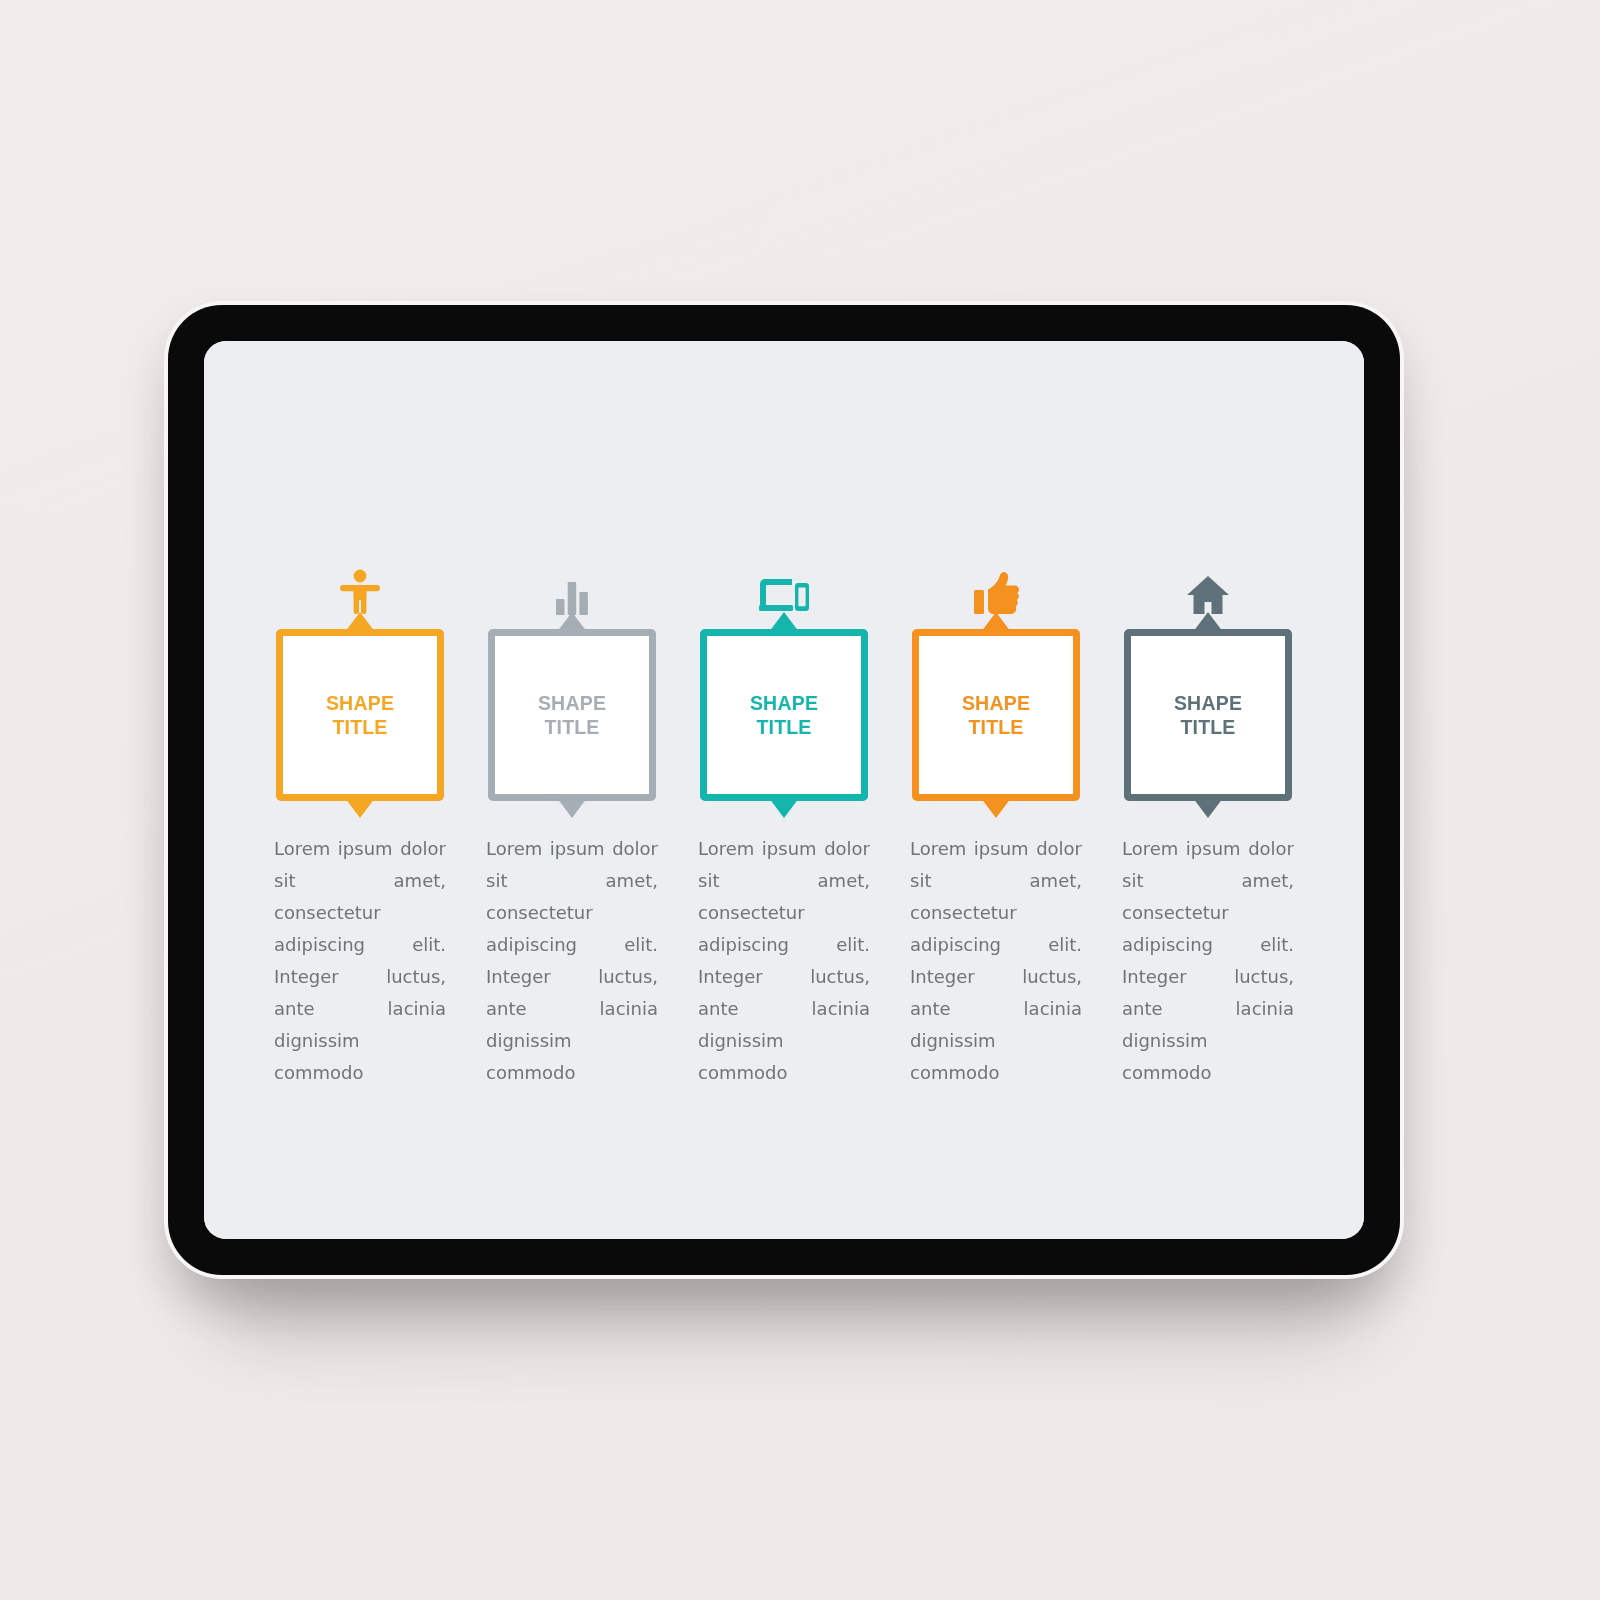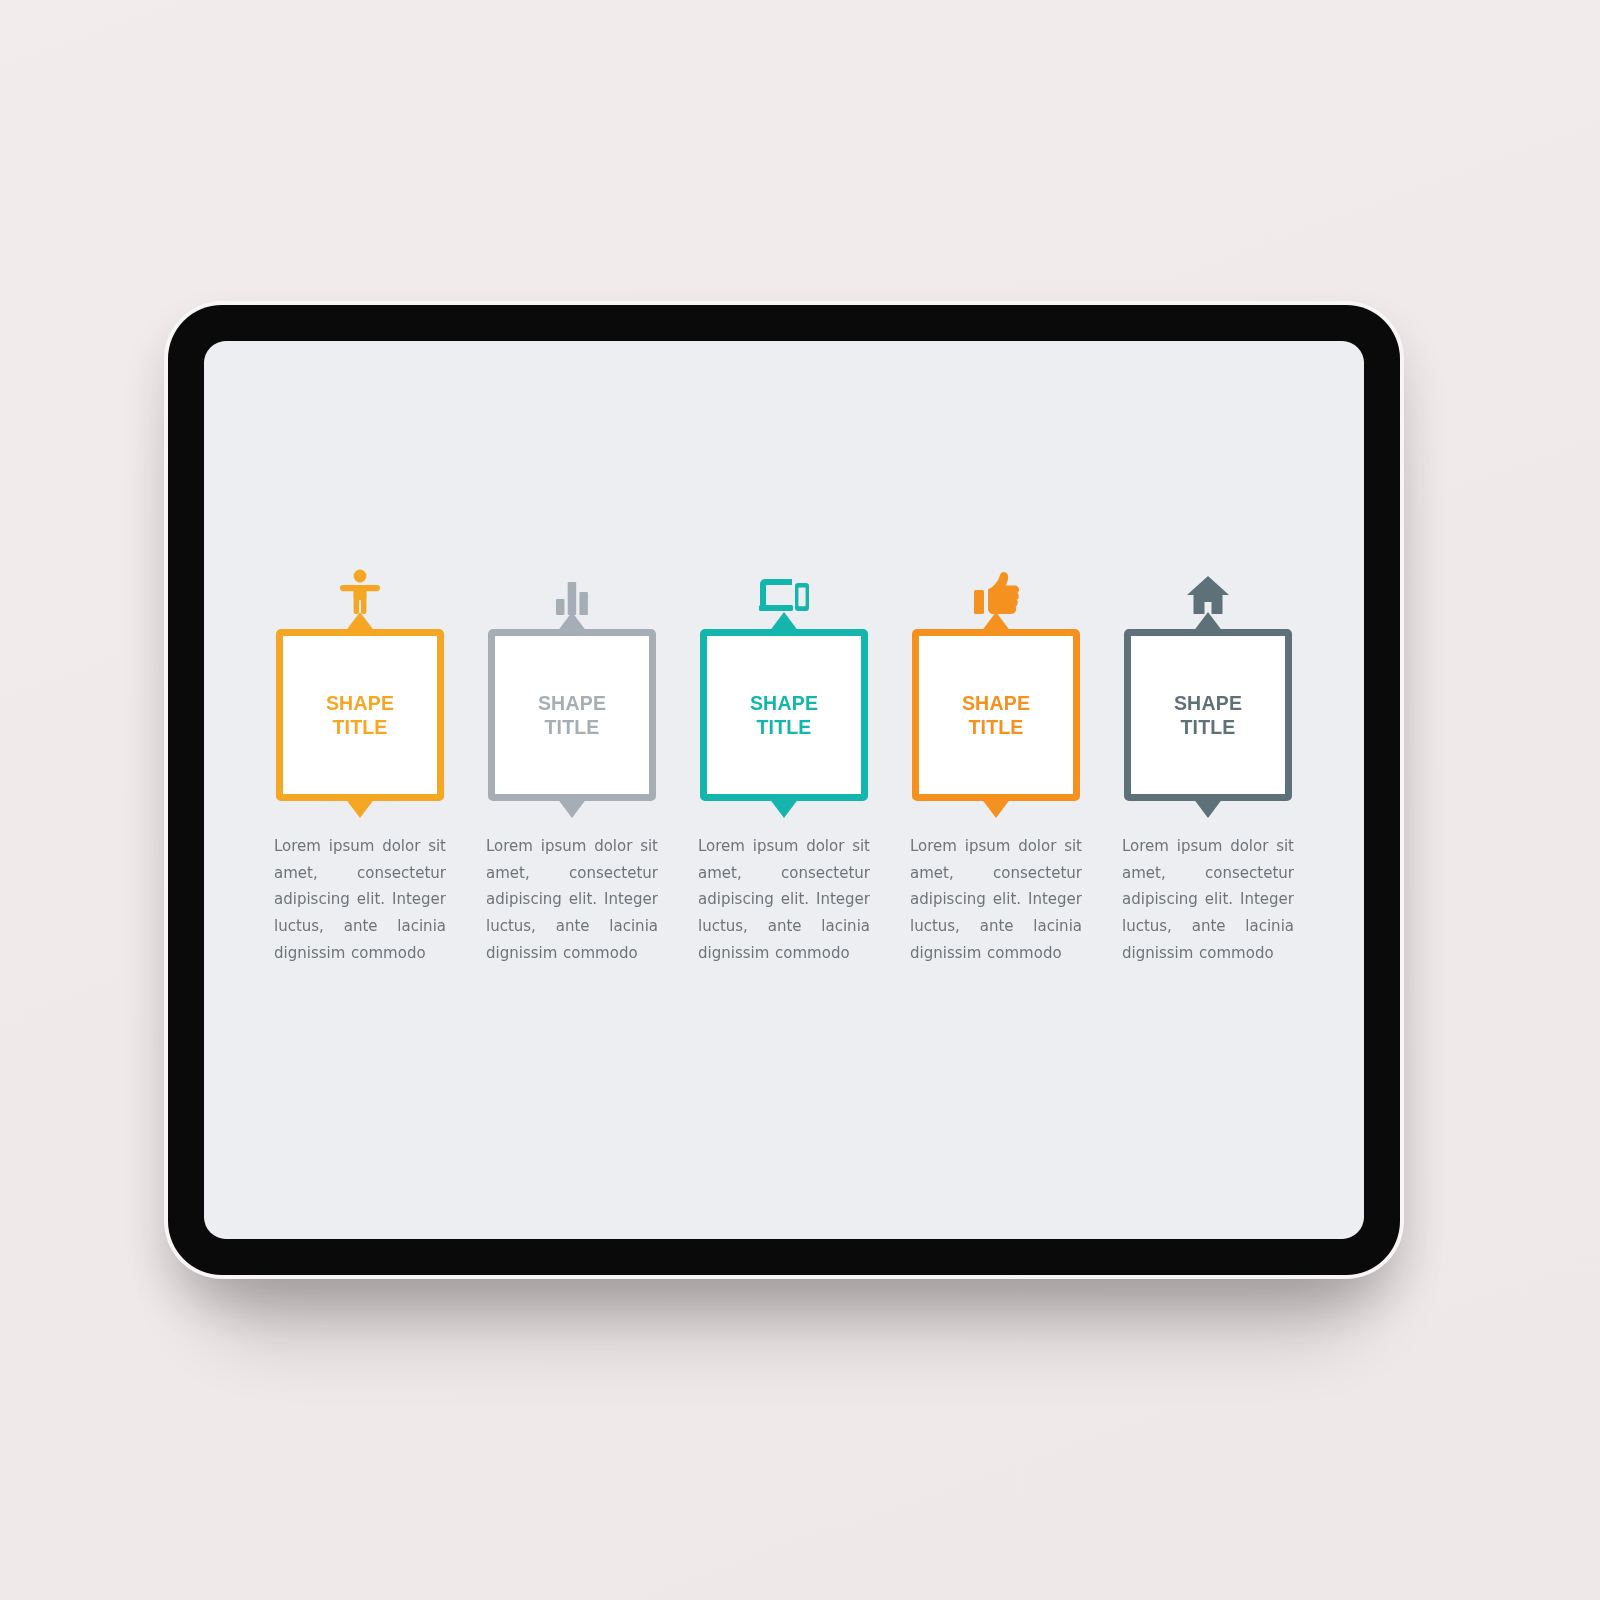--- a/index.html
+++ b/index.html
@@ -56,21 +56,20 @@
     border-radius: 22px;
     background: #eceef1;
     overflow: hidden;
   }
 
   
   #slide {
     position: absolute;
     inset: 0;
     background: #eceef1;
-    border-radius: 25px;
   }
   #cards-row {
     position: absolute;
     left: 70px;
     top: 222px;
     width: 1020px;
     display: flex;
     justify-content: space-between;
     align-items: flex-start;
   }
@@ -132,21 +131,21 @@
     line-height: 1.25;
     text-align: center;
     letter-spacing: .2px;
     user-select: none;
   }
 
   
   .card-body {
     margin-top: 32px;
     width: 172px;
-    font-size: 15px;
+    font-size: 18px;
     line-height: 1.78;
     color: #6f7478;
     text-align: justify;
     font-family: "DejaVu Sans", sans-serif;
     word-spacing: 1px;
   }
 </style>
 </head>
 <body>
 

